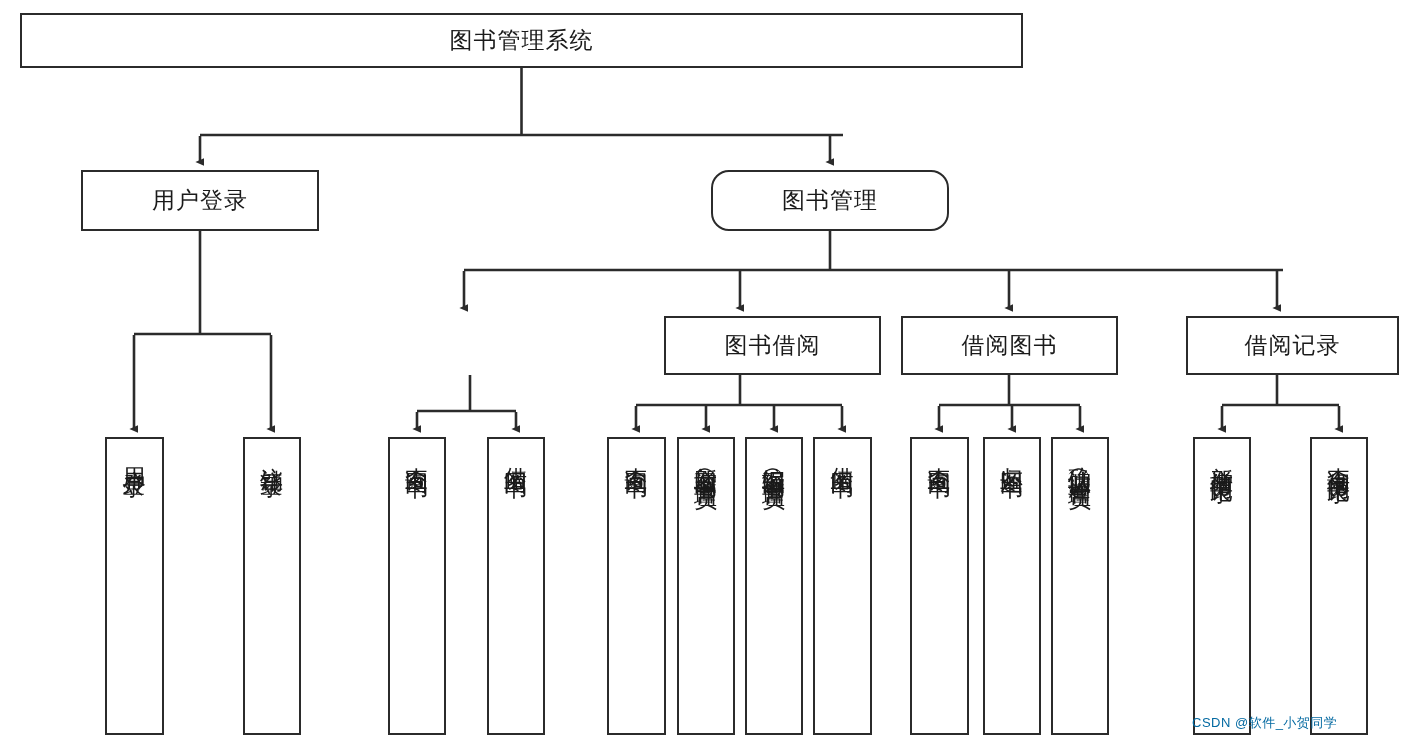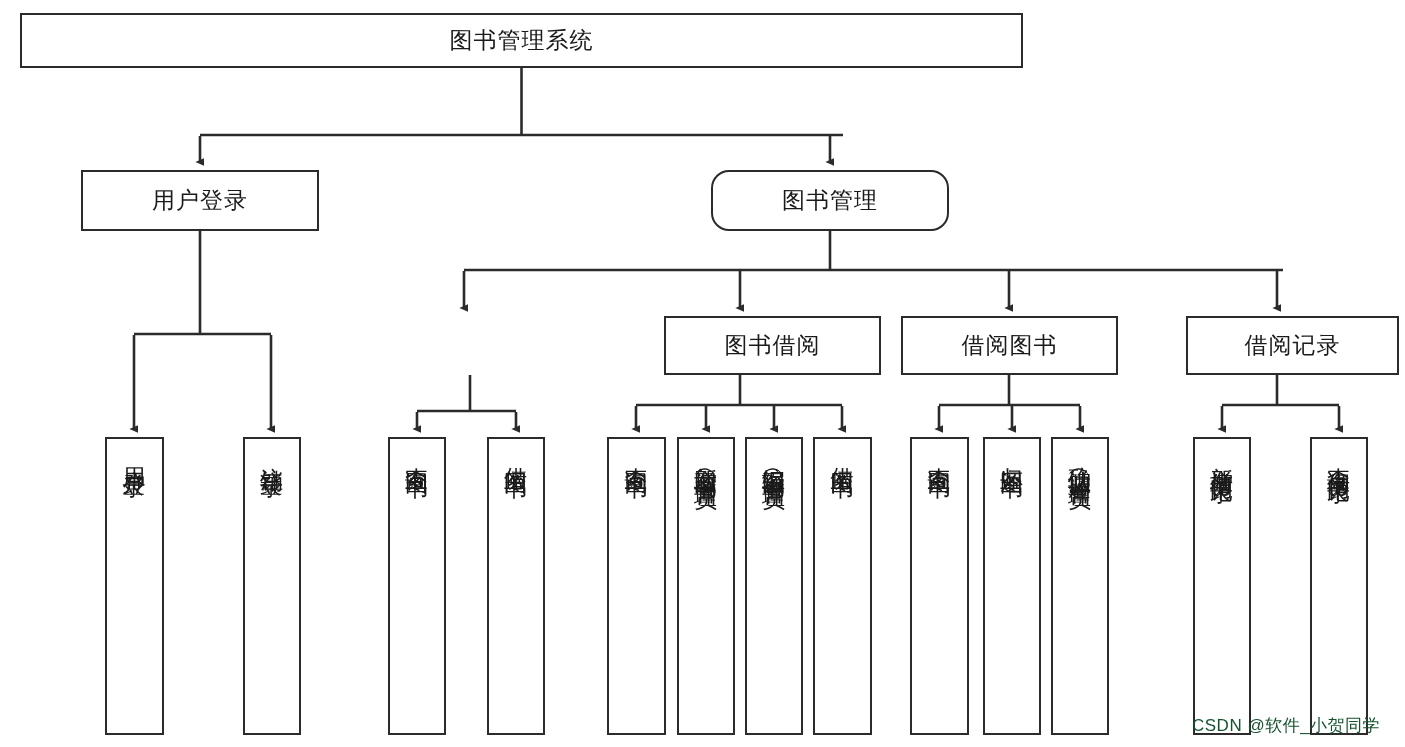--- a/index.html
+++ b/index.html
@@ -62,22 +62,22 @@
     height: auto;
     max-height: 278px;
   }
   .node.leaf.tall .node-label {
     max-height: 280px;
   }
   .watermark {
     position: absolute;
     left: 1192px;
     top: 714px;
-    font-size: 17px;
-    color: #14532d;
+    font-size: 13px;
+    color: #0369a1;
     letter-spacing: 0.5px;
     white-space: nowrap;
     font-family: "Liberation Sans", "DejaVu Sans", sans-serif;
   }
 </style>
 </head>
 <body>
 
 <div id="diagram-root">
 

